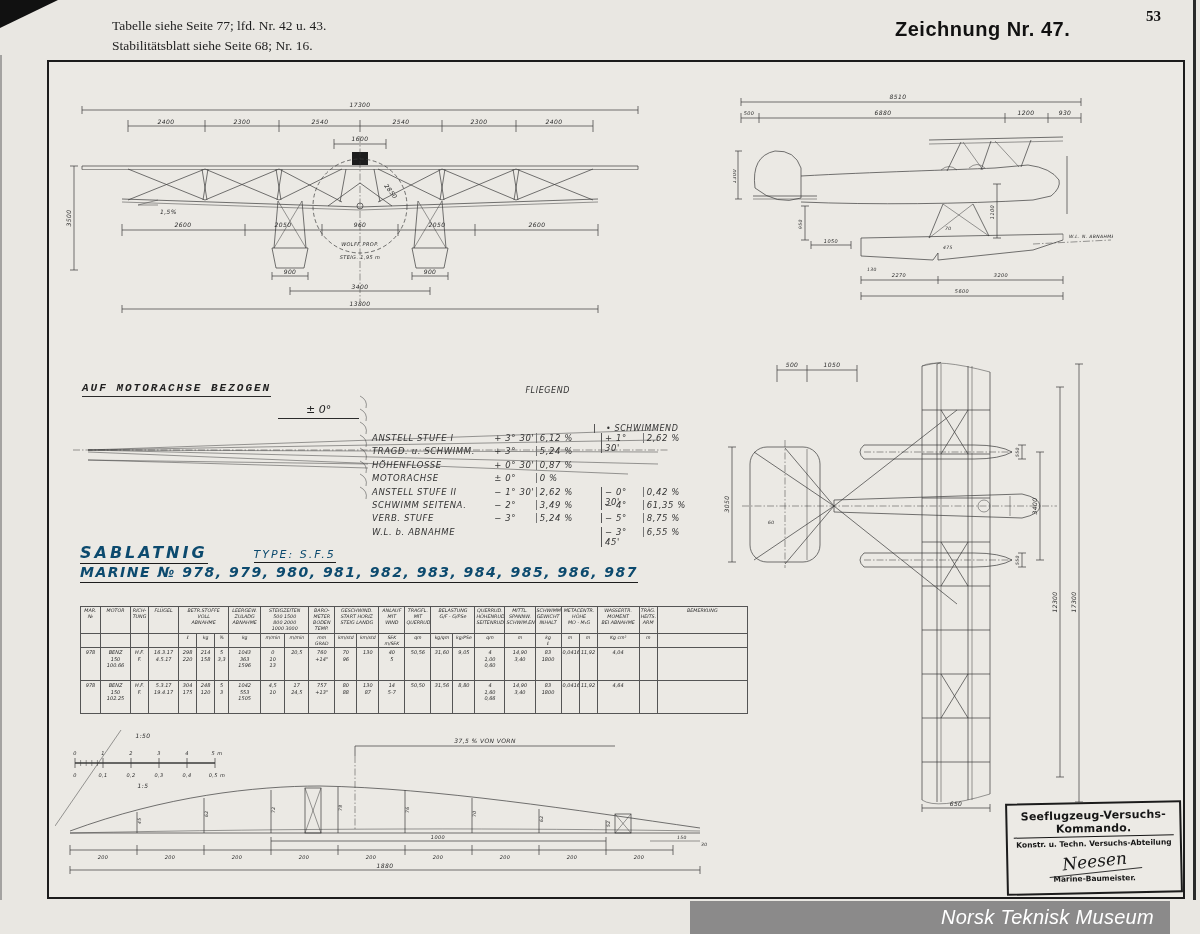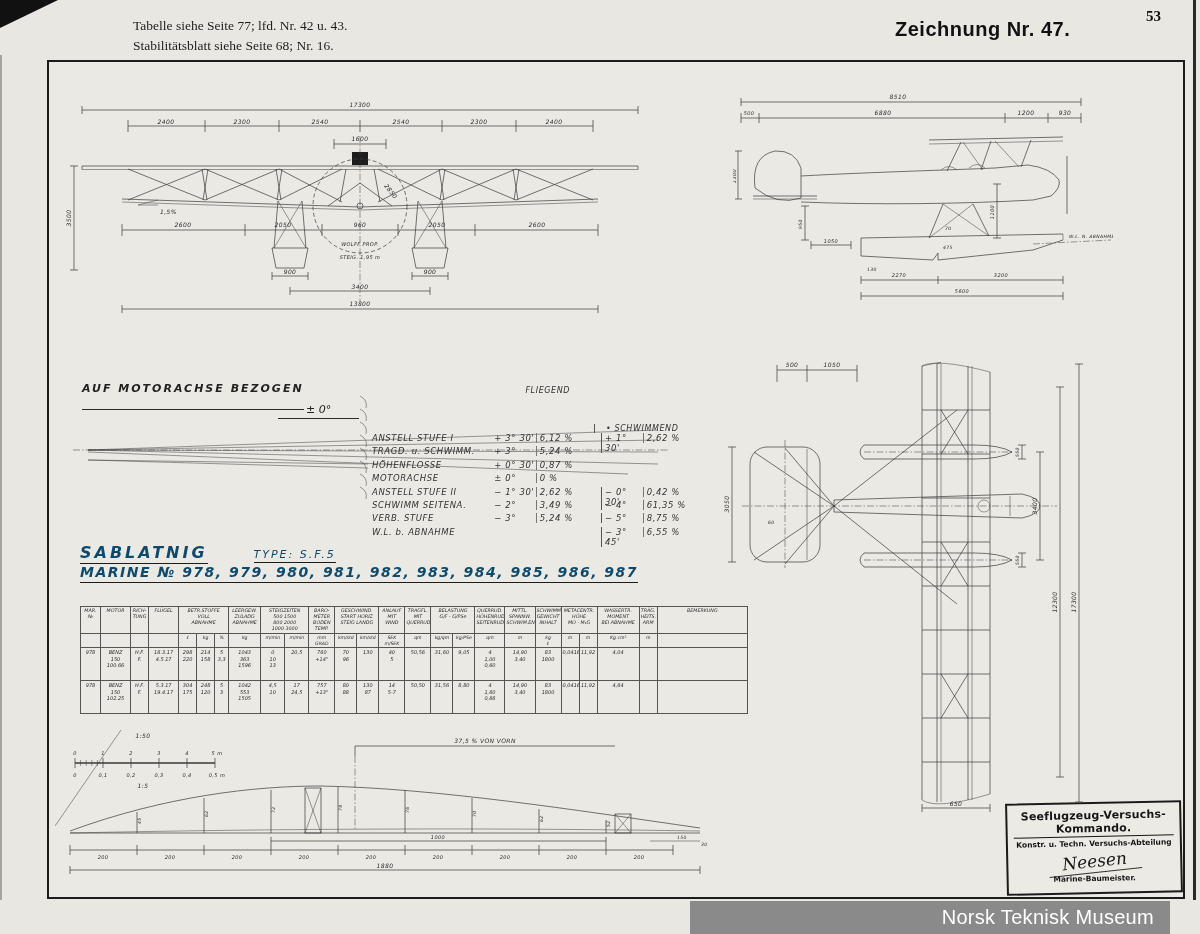--- a/index.html
+++ b/index.html
@@ -7,21 +7,21 @@
         font-family:"DejaVu Sans",sans-serif;color:#222;}
   
   #corner-mark{position:absolute;left:0;top:0;width:58px;height:28px;background:#111;
                clip-path:polygon(0 0,100% 0,0 100%);}
   #right-edge{position:absolute;right:4px;top:0;width:3px;height:900px;background:#2a2a2a;}
   #left-edge{position:absolute;left:0;top:55px;width:2px;height:845px;background:#777;opacity:.6;}
   
   #frame{position:absolute;left:47px;top:60px;width:1134px;height:835px;border:2px solid #1c1c1c;background:#ebe9e4;}
   
   .ref-lines{position:absolute;left:112px;top:16px;font-family:"Liberation Serif",serif;
-             font-size:13.5px;line-height:1.5;color:#1e1e1e;margin-left:21px;}
+             font-size:13.5px;line-height:1.5;color:#1e1e1e;}
   .drawing-no{position:absolute;left:895px;top:18px;font-family:"Liberation Sans",sans-serif;
               font-weight:bold;font-size:20px;letter-spacing:.5px;color:#111;}
   .page-no{position:absolute;left:1146px;top:8px;font-family:"Liberation Serif",serif;
            font-weight:bold;font-size:15px;color:#111;}
   
   svg text{font-family:"DejaVu Sans",sans-serif;font-style:italic;fill:#2b2b2b;
            font-size:6px;letter-spacing:.4px;}
   svg .t5{font-size:5px;} svg .t45{font-size:4.5px;}
   svg line,svg path,svg circle,svg rect,svg polyline,svg polygon{stroke:#3a3a3a;stroke-width:.7;fill:none;}
   svg .thin{stroke-width:.5;} svg .ctr{stroke-dasharray:7 2 1.5 2;} svg .dash{stroke-dasharray:4 2.5;}
@@ -59,21 +59,21 @@
          background:#eceae5;transform:rotate(-1.2deg);padding:5px 6px;box-sizing:border-box;
          text-align:center;color:#161616;}
   #stamp .s1{font-size:11px;font-weight:bold;letter-spacing:.2px;border-bottom:1.5px solid #161616;
              display:inline-block;padding-bottom:1px;}
   #stamp .s2{font-size:7.5px;font-weight:bold;margin-top:2px;}
   #stamp .sig{font-family:"DejaVu Serif",serif;font-style:italic;font-size:17px;margin-top:3px;
               transform:rotate(-5deg);border-bottom:1px solid #333;display:inline-block;padding:0 14px 1px 14px;}
   #stamp .s3{font-size:7.5px;font-weight:bold;margin-top:1px;text-align:center;}
   
   #watermark{position:absolute;left:690px;top:901px;width:480px;height:33px;background:rgba(130,130,130,.92);
-             display:flex;align-items:center;justify-content:flex-end;padding-right:16px;box-sizing:border-box;}
+             display:flex;align-items:center;justify-content:flex-end;padding-right:16px;box-sizing:border-box;font-style:italic;}
   #watermark span{color:#fff;font-family:"Liberation Sans",sans-serif;font-size:20px;letter-spacing:.3px;}
   .abs{position:absolute;}
 </style>
 </head>
 <body>
 
 <div id="page">
 
   <div id="corner-mark"></div>
   <div id="right-edge"></div>
@@ -303,21 +303,21 @@
       <line x1="20" y1="72" x2="590" y2="62" class="thin"></line>
       <line x1="20" y1="72" x2="590" y2="74" class="thin"></line>
       <line x1="20" y1="72" x2="590" y2="86" class="thin"></line>
       <line x1="20" y1="74" x2="560" y2="96" class="thin"></line>
       <line x1="5" y1="72" x2="600" y2="72" class="ctr thin"></line>
       <line x1="20" y1="82" x2="300" y2="90" class="thin"></line>
       <line x1="20" y1="82" x2="300" y2="86" class="thin"></line>
       <path d="M292,18 q8,4 6,12 M292,31 q8,4 6,12 M292,44 q8,4 6,12 M292,57 q8,4 6,12 M292,70 q8,4 6,12 M292,83 q8,4 6,12 M292,96 q8,4 6,12 M292,109 q8,4 6,12" class="thin"></path>
     </g>
   </svg>
-  <div class="abs" style="left:82px;top:382px;font-style:italic;font-size:11px;font-weight:bold;letter-spacing:2px;border-bottom:1.4px solid #2b2b2b;padding-bottom:14px;">AUF MOTORACHSE BEZOGEN</div>
+  <div class="abs" style="left:82px;top:382px;font-style:italic;font-size:11px;font-weight:bold;letter-spacing:2px;border-bottom:1.4px solid #2b2b2b;padding-bottom:2px;font-family:Liberation Mono, monospace;">AUF MOTORACHSE BEZOGEN</div>
   <div class="abs" style="left:278px;top:403px;font-style:italic;font-size:11px;border-bottom:1px solid #2b2b2b;padding:0 28px 2px 28px;">± 0°</div>
 
   <div id="axis-table">
     <div class="hdr">
       <span class="hf">FLIEGEND</span>
       <span class="hs">• SCHWIMMEND</span>
     </div>
     <div class="ax-row">
       <span class="lbl">ANSTELL STUFE I</span>
       <span class="fd">+ 3° 30'</span>

